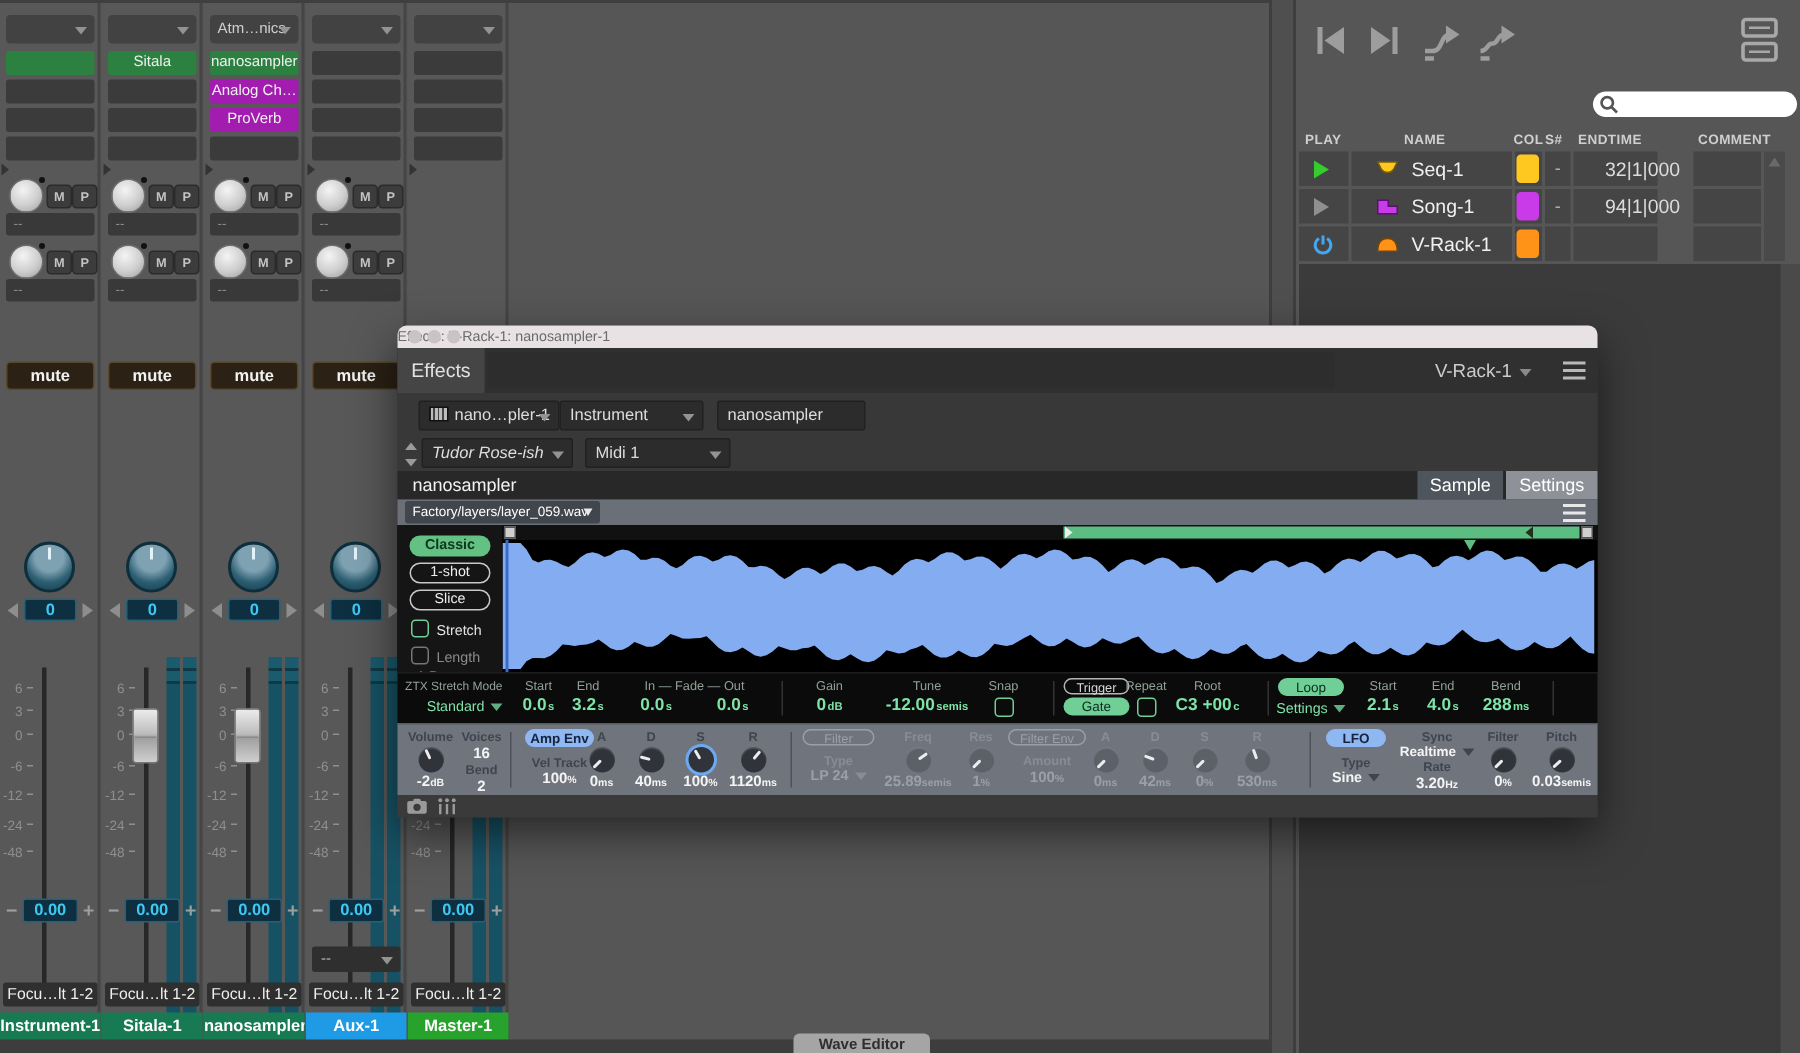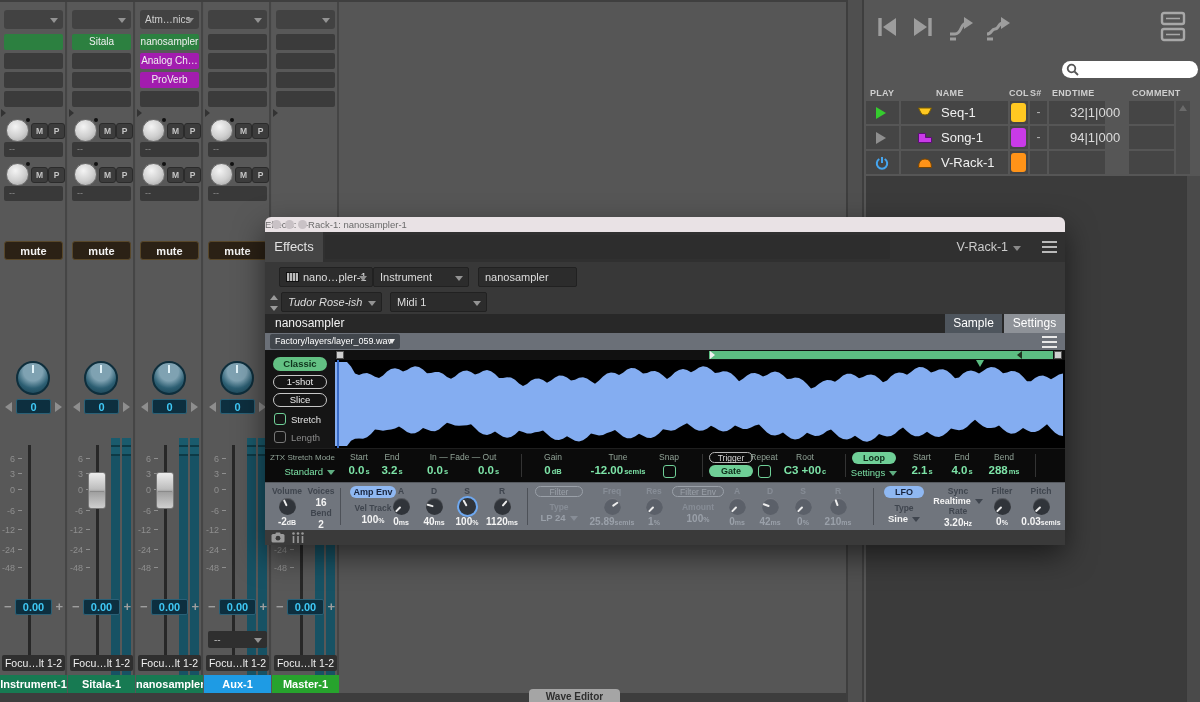--- a/index.html
+++ b/index.html
@@ -114,21 +114,21 @@
 .lb-te{position:absolute;left:682px;top:1px;width:0;height:0;border-top:4px solid transparent;border-bottom:4px solid transparent;border-right:5px solid #20301f}
 .lb-notch{position:absolute;left:641px;top:10px;width:0;height:0;border-left:4px solid transparent;border-right:4px solid transparent;border-top:7px solid #5cbd82}
 .wcursor{position:absolute;left:2px;top:10px;width:2px;height:88px;background:#3a6cc8}
 .ns-params{height:33px;background:#0b0b0b;position:relative;border-top:1px solid #1e1e1e}
 .pg{position:absolute;top:3px;text-align:center}
 .pl{font-size:8.5px;color:#90a296;white-space:nowrap}
 .pv{font-size:11.5px;color:#7de3a7;margin-top:2px;font-weight:bold;white-space:nowrap}
 .pu{font-size:7.5px;margin-left:1px}
 .pdiv{position:absolute;top:5px;bottom:5px;width:1px;background:#333}
 .pchk{width:11px;height:11px;border:1.5px solid #6fcf97;border-radius:3px;margin:3px auto 0}
-.gbtn{width:44px;height:12px;border-radius:6px;background:#6fcf97;color:#0e2c1a;font-size:9px;font-weight:bold;line-height:12px;margin:0 auto}
+.gbtn{width:44px;height:12px;border-radius:6px;background:#6fcf97;color:#0e2c1a;font-size:9px;font-weight:normal;line-height:12px;margin:0 auto}
 .obtn{width:44px;height:11px;border-radius:6px;border:1px solid #b5b5b5;color:#d8d8d8;font-size:8.5px;line-height:10px;margin:0 auto;box-sizing:border-box}
 .settings-dd{font-size:9.5px;color:#7de3a7;margin-top:3px}
 .settings-dd .caret{position:static;display:inline-block;margin-left:4px;border-top-color:#5fae81;border-left-width:4px;border-right-width:4px}
 .ztx{position:absolute;left:0;top:4px;width:70px;text-align:right}
 .ztx .zl{font-size:8px;color:#90a296}
 .ztx .zv{font-size:9.5px;color:#7de3a7;margin-top:4px}
 .ztx .caret{position:static;display:inline-block;margin-left:4px;border-top-color:#5fae81;border-left-width:4px;border-right-width:4px}
 .ns-synth{height:47px;background:#70757d;position:relative;border-top:1px solid #565a60}
 .sg{position:absolute;top:3px;text-align:center}
 .sl{font-size:8.5px;color:#3f454e;font-weight:bold;white-space:nowrap}
@@ -721,21 +721,21 @@
             <div class="knob">
               <i class="tick" style="transform:rotate(-135deg)"></i>
             </div>
             <div class="sv"><span>0</span><span class="su">%</span></div>
           </div>
       <div class="sg mut" style="left:553px;width:40px">
             <div class="sl">R</div>
             <div class="knob">
               <i class="tick" style="transform:rotate(-20deg)"></i>
             </div>
-            <div class="sv"><span>210</span><span class="su">ms</span></div>
+            <div class="sv"><span>530</span><span class="su">ms</span></div>
           </div>
       <i class="sdiv" style="left:608px"></i>
       <div class="sg" style="left:614px;width:50px">
             <div class="bbtn" style="width:40px">LFO</div>
             <div class="sl" style="margin-top:5px">Type</div>
             <div class="sddv"><span>Sine</span><i class="caret"></i></div>
           </div>
       <div class="sg" style="left:666px;width:54px">
             <div class="sl">Sync</div>
             <div class="sddv" style="font-size:9px"><span>Realtime</span><i class="caret"></i></div>

